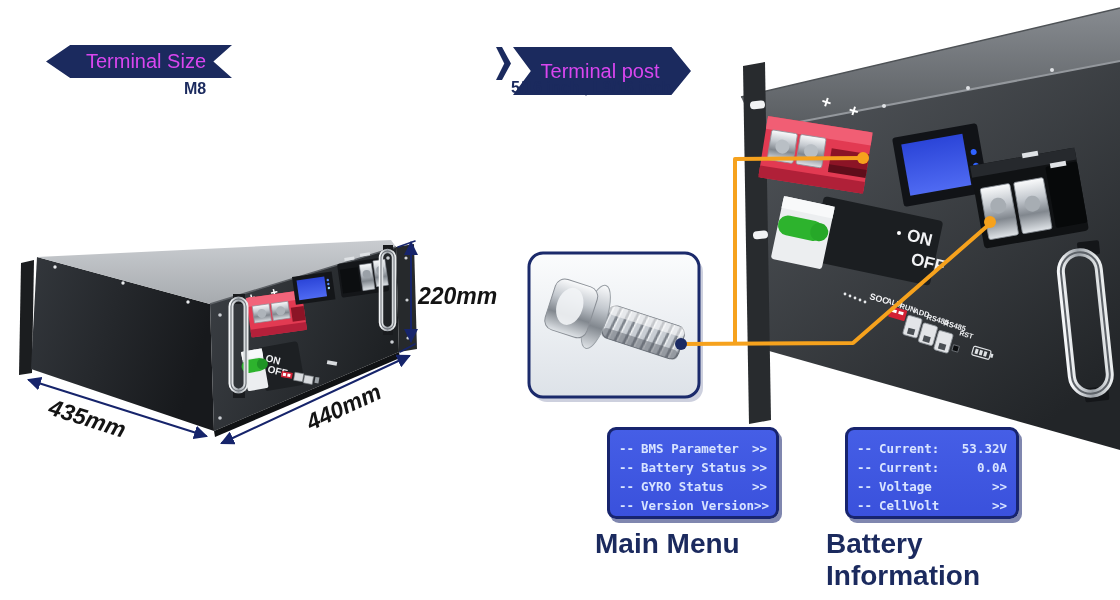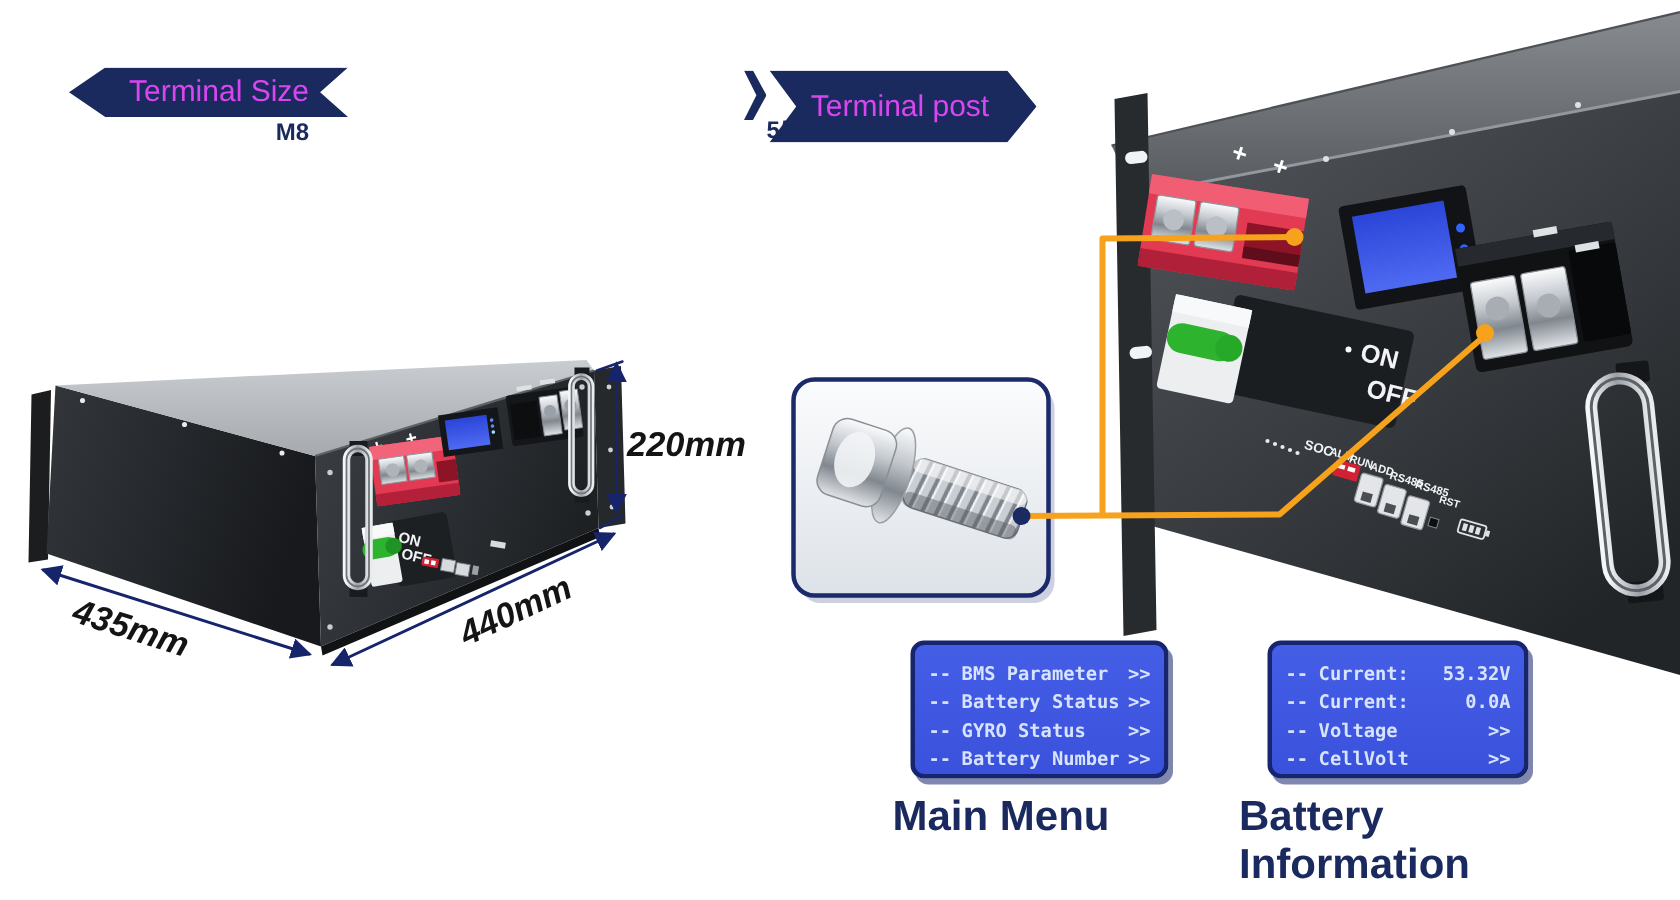--- a/index.html
+++ b/index.html
@@ -343,21 +343,21 @@
     <span class="nm">Battery Status</span>
     <span class="val">&gt;&gt;</span>
   </div>
   <div class="lcd-row">
     <span class="pre">--</span>
     <span class="nm">GYRO Status</span>
     <span class="val">&gt;&gt;</span>
   </div>
   <div class="lcd-row">
     <span class="pre">--</span>
-    <span class="nm">Battery Number</span>
+    <span class="nm">Version Version</span>
     <span class="val">&gt;&gt;</span>
   </div>
 </div>
 
 <div class="ov lcd lcd-2">
   <div class="lcd-row">
     <span class="pre">--</span>
     <span class="nm">Current:</span>
     <span class="val">53.32V</span>
   </div>

